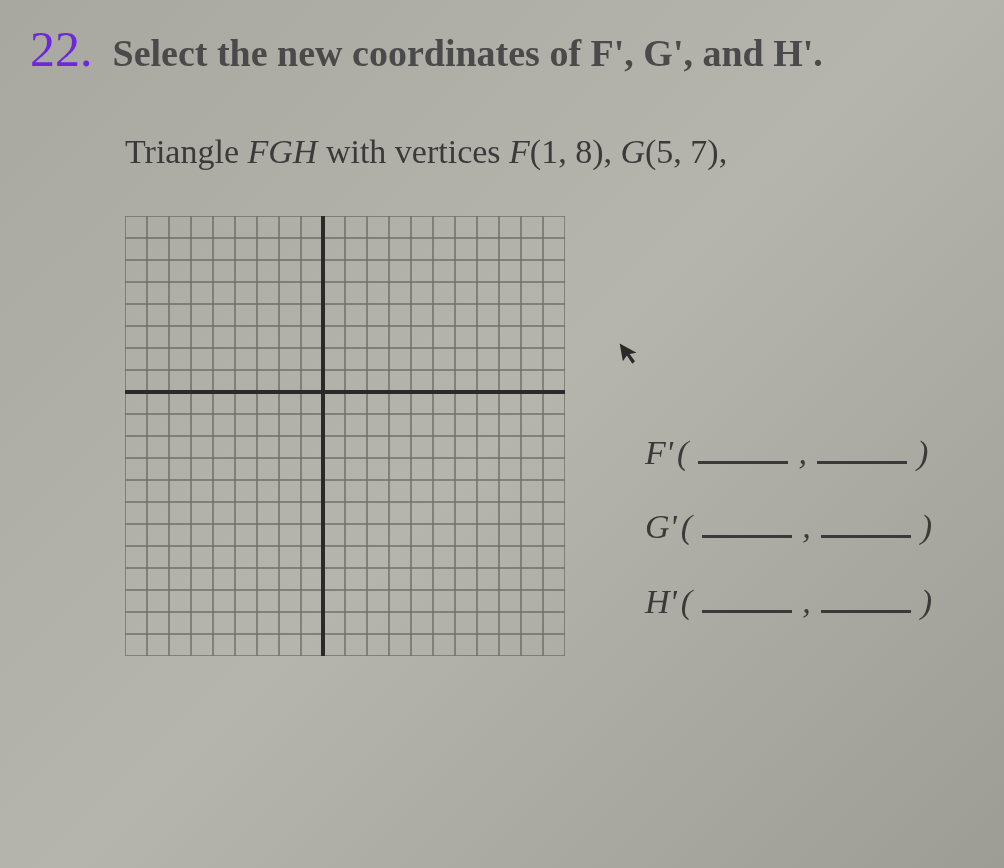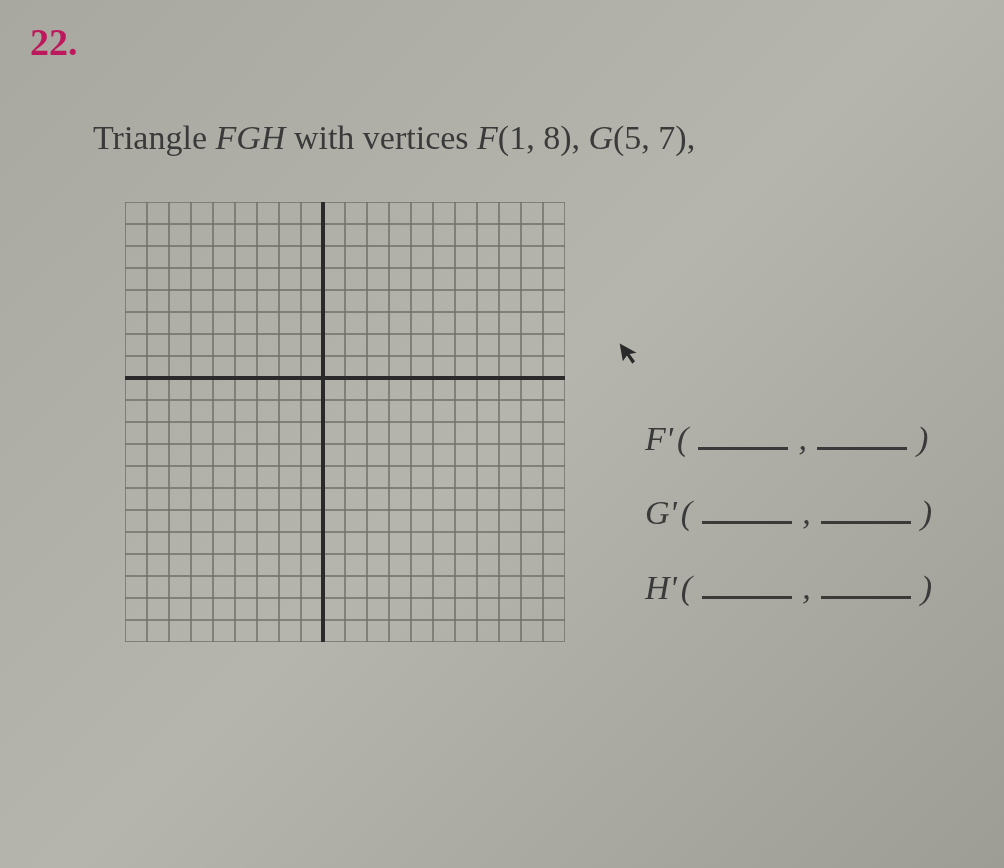--- a/index.html
+++ b/index.html
@@ -17,31 +17,31 @@
       position: relative;
       overflow: hidden;
     }
     .question-header {
       display: flex;
       align-items: baseline;
       gap: 20px;
       margin-bottom: 50px;
     }
     .question-number {
-      font-size: 38px;
-      font-weight: 700;
-      color: #be185d;
+      font-size: 50px;
+      font-weight: 400;
+      color: #6d28d9;
     }
     .question-title {
       font-size: 38px;
       font-weight: 600;
       color: #4a4a4a;
     }
     .problem-text {
-      margin-left: 63px;
+      margin-left: 95px;
       margin-bottom: 40px;
       font-size: 34px;
       line-height: 1.4;
       color: #3a3a3a;
     }
     .italic {
       font-style: italic;
     }
     .content-area {
       display: flex;
@@ -84,20 +84,21 @@
       font-size: 24px;
       color: #2a2a2a;
       transform: rotate(-10deg);
     }
   </style>
 </head>
 <body>
 
 <div class="question-header">
   <span class="question-number">22.</span>
+  <span class="question-title">Select the new coordinates of F', G', and H'.</span>
 </div>
 
 <div class="problem-text">
   <div>
     <span>Triangle </span><span class="italic">FGH</span><span> with vertices </span><span class="italic">F</span><span>(1, 8), </span><span class="italic">G</span><span>(5, 7),</span>
   </div>
 </div>
 
 <div class="content-area">
   <div class="grid-container">

